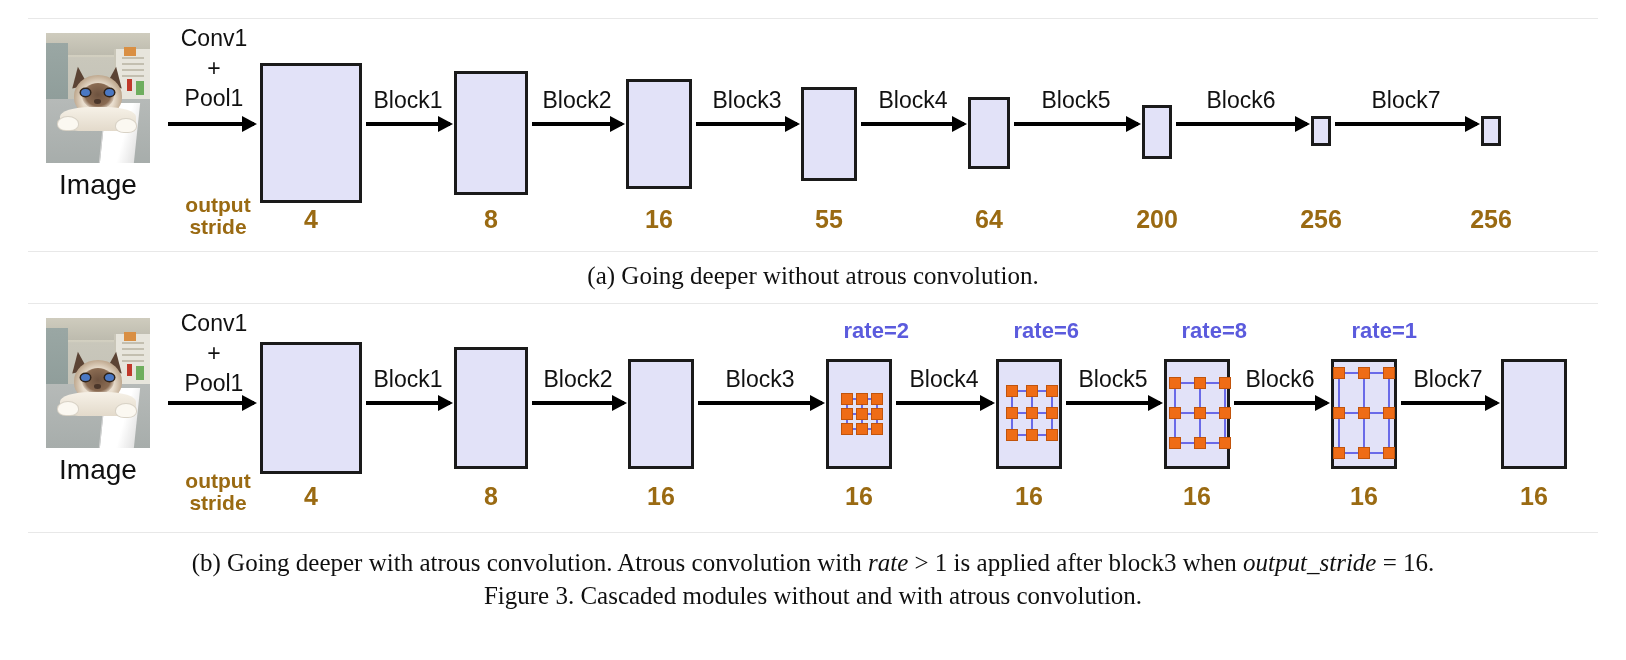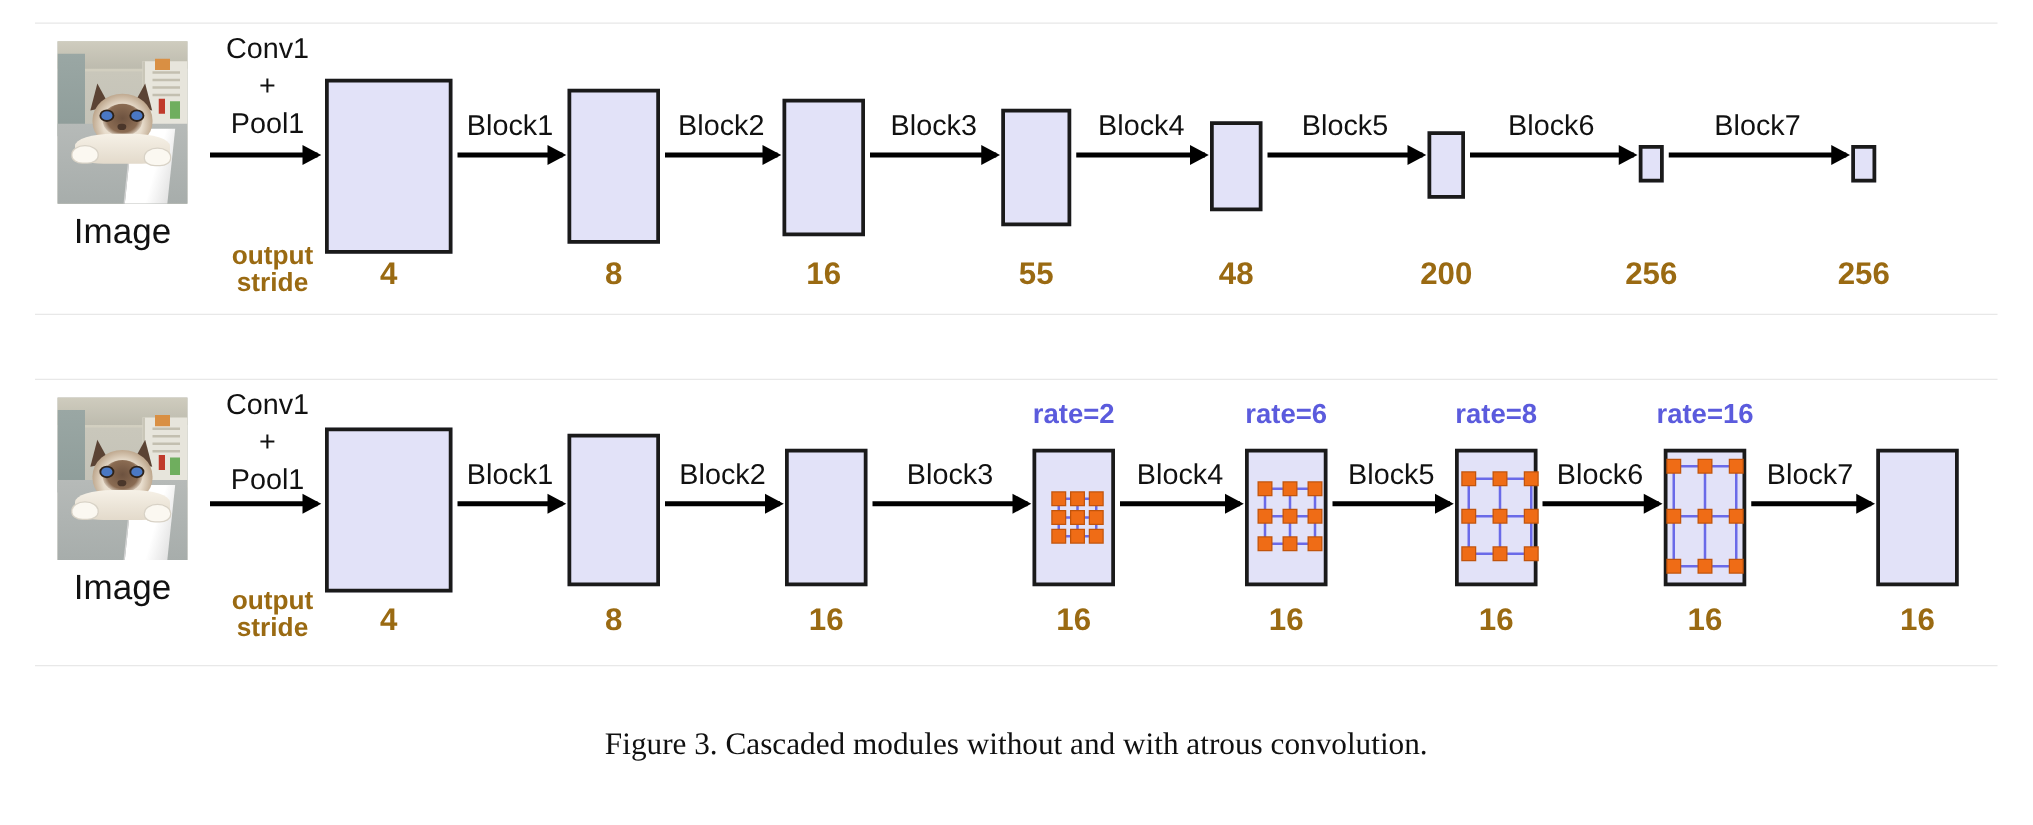--- a/index.html
+++ b/index.html
@@ -101,21 +101,21 @@
   }
   .stride-num{
     position:absolute;text-align:center;
     font-size:25px;font-weight:bold;color:#9a6a12;white-space:nowrap;
   }
   .os-label{
     position:absolute;text-align:center;
     font-size:21px;font-weight:bold;color:#9a6a12;line-height:1.05;
   }
   .rate-label{
-    position:absolute;text-align:center;
+    position:absolute;text-align:right;
     font-size:22px;font-weight:bold;color:#5b5bdd;white-space:nowrap;
   }
 
   
   .kernel{position:absolute;}
   .kline{position:absolute;background:#6a6ae8;}
   .kdot{position:absolute;background:#ef6c16;box-shadow:0 0 0 1px #c1540c;}
 
   
   .caption{
@@ -192,28 +192,29 @@
       <div class="blk-label" style="left:671px;top:68px;width:96px;">Block3</div>
       <div class="blk-label" style="left:837px;top:68px;width:96px;">Block4</div>
       <div class="blk-label" style="left:1000px;top:68px;width:96px;">Block5</div>
       <div class="blk-label" style="left:1165px;top:68px;width:96px;">Block6</div>
       <div class="blk-label" style="left:1330px;top:68px;width:96px;">Block7</div>
 
       <div class="stride-num" style="left:243px;top:186px;width:80px;">4</div>
       <div class="stride-num" style="left:423px;top:186px;width:80px;">8</div>
       <div class="stride-num" style="left:591px;top:186px;width:80px;">16</div>
       <div class="stride-num" style="left:761px;top:186px;width:80px;">55</div>
-      <div class="stride-num" style="left:921px;top:186px;width:80px;">48</div>
+      <div class="stride-num" style="left:921px;top:186px;width:80px;">64</div>
       <div class="stride-num" style="left:1089px;top:186px;width:80px;">200</div>
       <div class="stride-num" style="left:1253px;top:186px;width:80px;">256</div>
       <div class="stride-num" style="left:1423px;top:186px;width:80px;">256</div>
 
     </div>
   </div>
 
+  <div class="caption" style="top:262px;">(a) Going deeper without atrous convolution.</div>
 
   <div class="panel" id="panel-b">
     <div class="stage">
 
       <div class="thumb" style="left:18px;top:14px;">
         <div class="room"></div>
           <div class="ceil"></div>
           <div class="wallL"></div>
         <div class="cab"></div>
           <div class="cabline"></div>
@@ -346,30 +347,33 @@
       <div class="blk-label" style="left:502px;top:62px;width:96px;">Block2</div>
       <div class="blk-label" style="left:684px;top:62px;width:96px;">Block3</div>
       <div class="blk-label" style="left:868px;top:62px;width:96px;">Block4</div>
       <div class="blk-label" style="left:1037px;top:62px;width:96px;">Block5</div>
       <div class="blk-label" style="left:1204px;top:62px;width:96px;">Block6</div>
       <div class="blk-label" style="left:1372px;top:62px;width:96px;">Block7</div>
 
       <div class="rate-label" style="left:781px;top:14px;width:100px;">rate=2</div>
       <div class="rate-label" style="left:951px;top:14px;width:100px;">rate=6</div>
       <div class="rate-label" style="left:1119px;top:14px;width:100px;">rate=8</div>
-      <div class="rate-label" style="left:1283px;top:14px;width:106px;">rate=16</div>
+      <div class="rate-label" style="left:1283px;top:14px;width:106px;">rate=1</div>
 
       <div class="stride-num" style="left:243px;top:178px;width:80px;">4</div>
       <div class="stride-num" style="left:423px;top:178px;width:80px;">8</div>
       <div class="stride-num" style="left:593px;top:178px;width:80px;">16</div>
       <div class="stride-num" style="left:791px;top:178px;width:80px;">16</div>
       <div class="stride-num" style="left:961px;top:178px;width:80px;">16</div>
       <div class="stride-num" style="left:1129px;top:178px;width:80px;">16</div>
       <div class="stride-num" style="left:1296px;top:178px;width:80px;">16</div>
       <div class="stride-num" style="left:1466px;top:178px;width:80px;">16</div>
 
     </div>
   </div>
 
+  <div class="caption" style="top:549px;">
+    <span>(b) Going deeper with atrous convolution. Atrous convolution with </span><span class="mathit">rate</span><span> &gt; </span><span>1</span><span> is applied after block3 when </span><span class="mathit">output_stride</span><span> = </span><span>16</span><span>.</span>
+  </div>
 
   <div class="caption" style="top:582px;">Figure 3. Cascaded modules without and with atrous convolution.</div>
 
 </div>
 
 </body></html>

